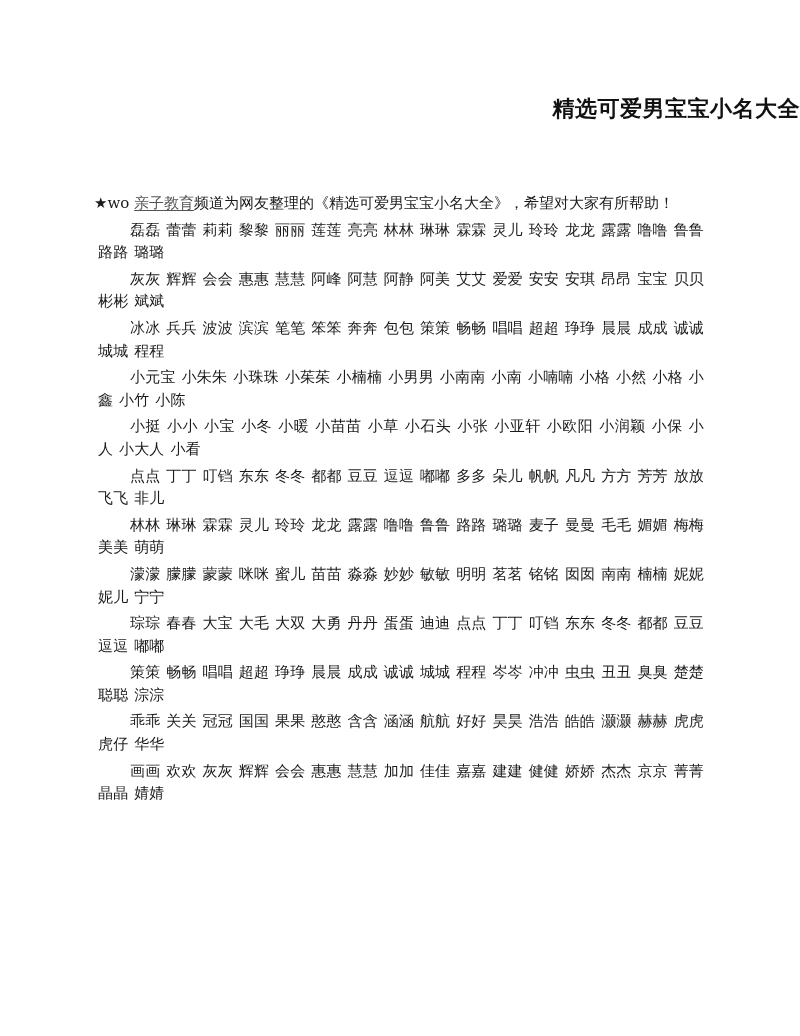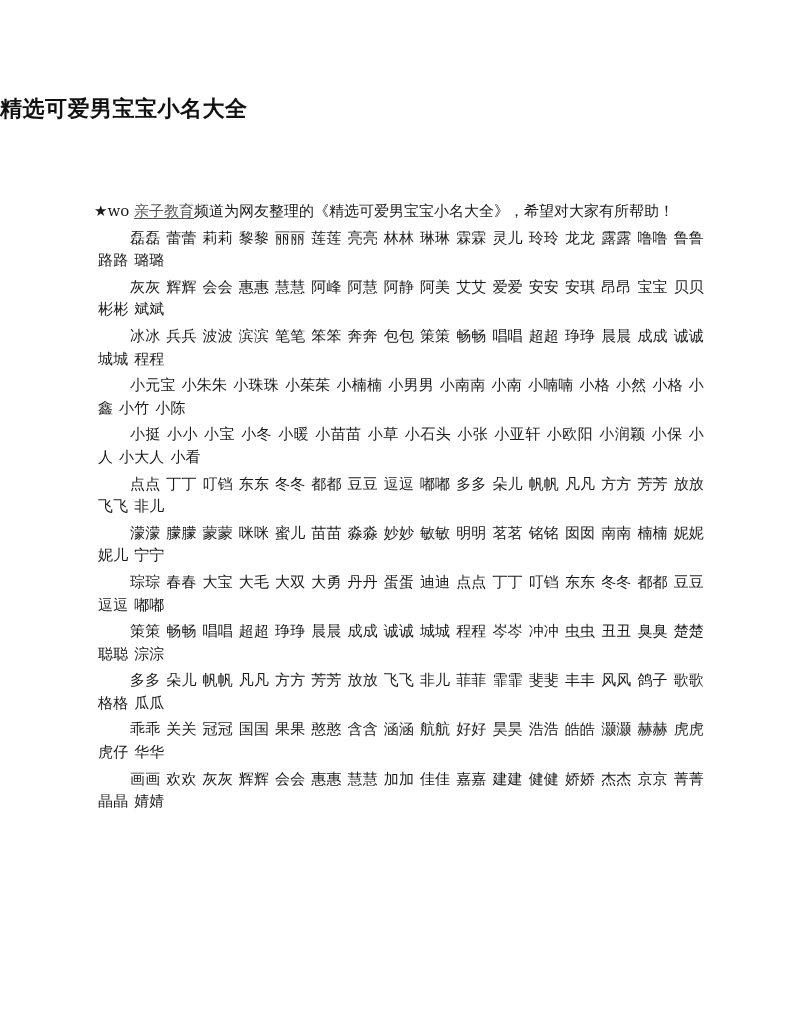--- a/index.html
+++ b/index.html
@@ -20,30 +20,30 @@
       left: 0;
       top: 0;
       width: 800px;
       height: 1036px;
     }
     .title {
       position: absolute;
       top: 94px;
       left: 0;
       width: 800px;
-      text-align: left;
+      text-align: right;
       font-size: 22px;
       font-weight: bold;
       letter-spacing: 0.5px;
       font-family: "DejaVu Sans", "Liberation Sans", sans-serif;
       color: #111;
     }
     .content {
       position: absolute;
-      top: 200px;
+      top: 192px;
       left: 94px;
       width: 614px;
       font-size: 15px;
       line-height: 22.6px;
     }
     .intro {
       margin: 0;
       white-space: nowrap;
     }
     .intro .link {
@@ -66,20 +66,20 @@
   <div class="title">精选可爱男宝宝小名大全</div>
 
   <div class="content">
     <p class="intro"><span>★wo </span><a class="link">亲子教育</a><span>频道为网友整理的《精选可爱男宝宝小名大全》，希望对大家有所帮助！</span></p>
     <p class="para">磊磊 蕾蕾 莉莉 黎黎 丽丽 莲莲 亮亮 林林 琳琳 霖霖 灵儿 玲玲 龙龙 露露 噜噜 鲁鲁 路路 璐璐</p>
     <p class="para">灰灰 辉辉 会会 惠惠 慧慧 阿峰 阿慧 阿静 阿美 艾艾 爱爱 安安 安琪 昂昂 宝宝 贝贝 彬彬 斌斌</p>
     <p class="para">冰冰 兵兵 波波 滨滨 笔笔 笨笨 奔奔 包包 策策 畅畅 唱唱 超超 琤琤 晨晨 成成 诚诚 城城 程程</p>
     <p class="para">小元宝 小朱朱 小珠珠 小茱茱 小楠楠 小男男 小南南 小南 小喃喃 小格 小然 小格 小鑫 小竹 小陈</p>
     <p class="para">小挺 小小 小宝 小冬 小暖 小苗苗 小草 小石头 小张 小亚轩 小欧阳 小润颖 小保 小人 小大人 小看</p>
     <p class="para">点点 丁丁 叮铛 东东 冬冬 都都 豆豆 逗逗 嘟嘟 多多 朵儿 帆帆 凡凡 方方 芳芳 放放 飞飞 非儿</p>
+    <p class="para">林林 琳琳 霖霖 灵儿 玲玲 龙龙 露露 噜噜 鲁鲁 路路 璐璐 麦子 曼曼 毛毛 媚媚 梅梅 美美 萌萌</p>
     <p class="para">濛濛 朦朦 蒙蒙 咪咪 蜜儿 苗苗 淼淼 妙妙 敏敏 明明 茗茗 铭铭 囡囡 南南 楠楠 妮妮 妮儿 宁宁</p>
     <p class="para">琮琮 春春 大宝 大毛 大双 大勇 丹丹 蛋蛋 迪迪 点点 丁丁 叮铛 东东 冬冬 都都 豆豆 逗逗 嘟嘟</p>
     <p class="para">策策 畅畅 唱唱 超超 琤琤 晨晨 成成 诚诚 城城 程程 岑岑 冲冲 虫虫 丑丑 臭臭 楚楚 聪聪 淙淙</p>
-    <p class="para">多多 朵儿 帆帆 凡凡 方方 芳芳 放放 飞飞 非儿 菲菲 霏霏 斐斐 丰丰 风风 鸽子 歌歌 格格 瓜瓜</p>
     <p class="para">乖乖 关关 冠冠 国国 果果 憨憨 含含 涵涵 航航 好好 昊昊 浩浩 皓皓 灏灏 赫赫 虎虎 虎仔 华华</p>
     <p class="para">画画 欢欢 灰灰 辉辉 会会 惠惠 慧慧 加加 佳佳 嘉嘉 建建 健健 娇娇 杰杰 京京 菁菁 晶晶 婧婧</p>
   </div>
 </div>
 
 </body></html>

